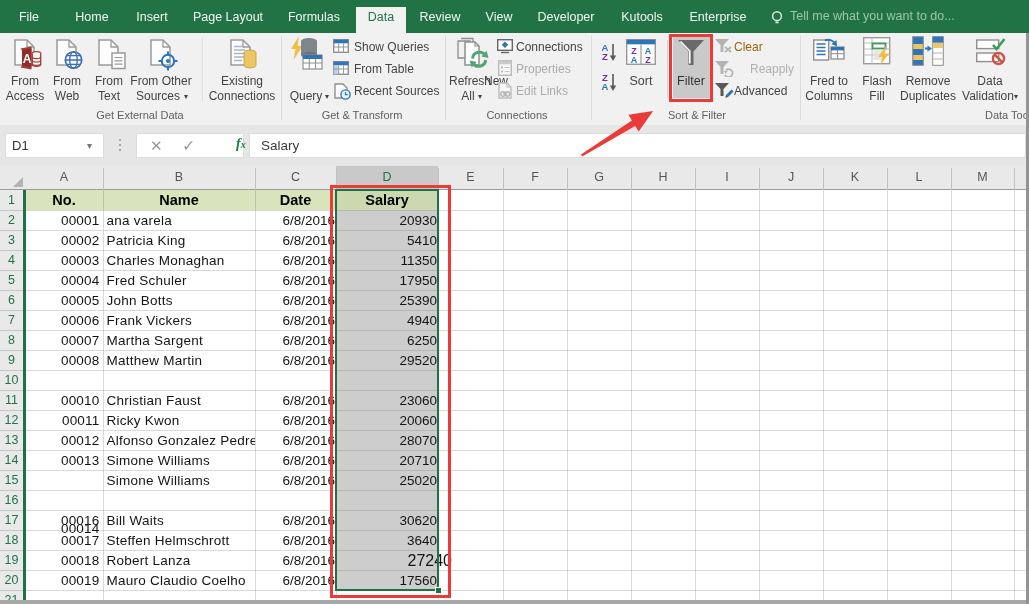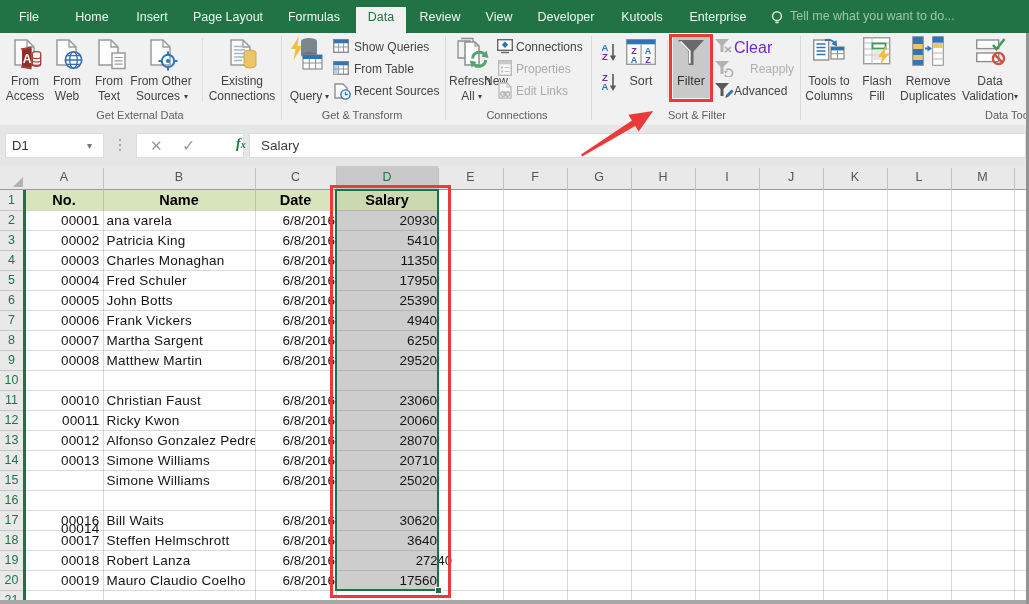--- a/index.html
+++ b/index.html
@@ -180,21 +180,21 @@
 <svg class="ab" style="left:678px;top:40px" width="27" height="26" viewBox="0 0 27 26">
     <polygon points="0,0 26,0 15.5,11.5 15.5,25 10.5,25 10.5,11.5" fill="#6A6A6A"></polygon>
     <path d="M2.5,1.5 L11.8,11 V23.5" fill="none" stroke="#fff" stroke-width="1.6"></path>
   </svg>
 <div class="t" style="left:491px;top:74px;width:400px;text-align:center;font-size:12.5px;color:#333;font-weight:normal;line-height:15.5px;">Filter</div>
 <div class="ab" style="left:668.5px;top:33.5px;width:44.5px;height:68px;border:3.5px solid #EA3B38;box-sizing:border-box;background:transparent;"></div>
 <svg class="ab" style="left:715px;top:39px" width="22" height="16" viewBox="0 0 22 16">
     <polygon points="0,0 14,0 8.5,6 8.5,13 5.5,13 5.5,6" fill="#B3B3B3"></polygon>
     <path d="M10,8 l6,5 M16,8 l-6,5" stroke="#B3B3B3" stroke-width="1.8"></path>
   </svg>
-<div class="t" style="left:734px;top:40px;font-size:16px;color:#6d28d9;font-weight:normal;line-height:15px;">Clear</div>
+<div class="t" style="left:734px;top:40px;font-size:12px;color:#a16207;font-weight:normal;line-height:15px;">Clear</div>
 <svg class="ab" style="left:715px;top:61px" width="22" height="16" viewBox="0 0 22 16">
     <polygon points="0,0 14,0 8.5,6 8.5,13 5.5,13 5.5,6" fill="#B3B3B3"></polygon>
     <path d="M11,9 a4,4 0 1 1 -1,5" fill="none" stroke="#B3B3B3" stroke-width="1.7"></path>
     <polygon points="9,10 13,9.5 10.5,13" fill="#B3B3B3"></polygon>
   </svg>
 <div class="t" style="left:734px;top:62px;font-size:12px;color:#B0B0B0;font-weight:normal;line-height:15px;margin-left:16px;">Reapply</div>
 <svg class="ab" style="left:715px;top:83px" width="22" height="16" viewBox="0 0 22 16">
     <polygon points="0,0 14,0 8.5,6 8.5,13 5.5,13 5.5,6" fill="#595959"></polygon>
     <g transform="rotate(45 14 11)">
       <rect x="12.6" y="6" width="2.9" height="7.5" fill="#2E75B6"></rect>
@@ -204,21 +204,21 @@
 <div class="t" style="left:734px;top:84px;font-size:12px;color:#444;font-weight:normal;line-height:15px;">Advanced</div>
 <svg class="ab" style="left:813px;top:37px" width="33" height="29" viewBox="0 0 33 29">
     <rect x="0.7" y="3" width="15" height="20" fill="#FDFDFD" stroke="#8F8F8F" stroke-width="1.4"></rect>
     <path d="M3.5,7 h9 M3.5,10.5 h9 M3.5,14 h9 M3.5,17.5 h9" stroke="#2E75B6" stroke-width="1.5"></path>
     <path d="M12,3.5 a8,8 0 0 1 10,3" fill="none" stroke="#2E75B6" stroke-width="2"></path>
     <polygon points="23.5,3 24,9.5 18.5,7" fill="#2E75B6"></polygon>
     <rect x="18" y="10" width="13" height="12" fill="#FDFDFD" stroke="#8F8F8F" stroke-width="1.3"></rect>
     <rect x="18" y="10" width="13" height="3.4" fill="#2E75B6"></rect>
     <path d="M18,16.7 h13 M24.5,13.4 v8.6" stroke="#8F8F8F" stroke-width="1"></path>
   </svg>
-<div class="t" style="left:629px;top:74px;width:400px;text-align:center;font-size:12px;color:#444;font-weight:normal;line-height:15px;">Tools to</div>
+<div class="t" style="left:629px;top:74px;width:400px;text-align:center;font-size:12px;color:#444;font-weight:normal;line-height:15px;">Fred to</div>
 <div class="t" style="left:629px;top:89px;width:400px;text-align:center;font-size:12px;color:#444;font-weight:normal;line-height:15px;">Columns</div>
 <svg class="ab" style="left:863px;top:37px" width="30" height="29" viewBox="0 0 30 29">
     <rect x="0.7" y="0.7" width="26" height="26" fill="#FDFDFD" stroke="#9C9C9C" stroke-width="1.4"></rect>
     <path d="M0.7,6 h26 M0.7,12 h26 M0.7,18 h26 M9,0.7 v27" stroke="#BDBDBD" stroke-width="1"></path>
     <rect x="9.5" y="6.5" width="13" height="5" fill="none" stroke="#3E9B57" stroke-width="1.8"></rect>
     <rect x="10.5" y="12.5" width="11" height="4.5" fill="#E8E8E8"></rect>
     <rect x="10.5" y="18.5" width="11" height="4.5" fill="#E8E8E8"></rect>
     <polygon points="24,8 15,20 19.5,20 17,28 26.5,16.5 21.5,16.5" fill="#F2BE42"></polygon>
   </svg>
 <div class="t" style="left:677px;top:74px;width:400px;text-align:center;font-size:12px;color:#444;font-weight:normal;line-height:15px;">Flash</div>
@@ -434,21 +434,21 @@
 <div class="t" style="left:106.5px;top:512.5px;width:148.5px;overflow:hidden;font-size:13.5px;letter-spacing:0.25px;color:#141414;line-height:16px;">Bill Waits</div>
 <div class="t" style="left:255px;top:512.5px;font-size:13.5px;color:#141414;font-weight:normal;line-height:16.5px;width:80px;text-align:right;">6/8/2016</div>
 <div class="t" style="left:336px;top:512.5px;font-size:13.5px;color:#141414;font-weight:normal;line-height:16.5px;width:101px;text-align:right;">30620</div>
 <div class="t" style="left:25px;top:532.5px;font-size:13.5px;color:#141414;font-weight:normal;line-height:16.5px;width:74.5px;text-align:right;letter-spacing:0.2px;">00017</div>
 <div class="t" style="left:106.5px;top:532.5px;width:148.5px;overflow:hidden;font-size:13.5px;letter-spacing:0.25px;color:#141414;line-height:16px;">Steffen Helmschrott</div>
 <div class="t" style="left:255px;top:532.5px;font-size:13.5px;color:#141414;font-weight:normal;line-height:16.5px;width:80px;text-align:right;">6/8/2016</div>
 <div class="t" style="left:336px;top:532.5px;font-size:13.5px;color:#141414;font-weight:normal;line-height:16.5px;width:101px;text-align:right;">3640</div>
 <div class="t" style="left:25px;top:552.5px;font-size:13.5px;color:#141414;font-weight:normal;line-height:16.5px;width:74.5px;text-align:right;letter-spacing:0.2px;">00018</div>
 <div class="t" style="left:106.5px;top:552.5px;width:148.5px;overflow:hidden;font-size:13.5px;letter-spacing:0.25px;color:#141414;line-height:16px;">Robert Lanza</div>
 <div class="t" style="left:255px;top:552.5px;font-size:13.5px;color:#141414;font-weight:normal;line-height:16.5px;width:80px;text-align:right;">6/8/2016</div>
-<div class="t" style="left:336px;top:552.5px;font-size:13px;color:#141414;font-weight:normal;line-height:16.5px;width:116px;text-align:right;">27240</div>
+<div class="t" style="left:336px;top:552.5px;font-size:16px;color:#141414;font-weight:normal;line-height:16.5px;width:116px;text-align:right;">27240</div>
 <div class="t" style="left:25px;top:572.5px;font-size:13.5px;color:#141414;font-weight:normal;line-height:16.5px;width:74.5px;text-align:right;letter-spacing:0.2px;">00019</div>
 <div class="t" style="left:106.5px;top:572.5px;width:148.5px;overflow:hidden;font-size:13.5px;letter-spacing:0.25px;color:#141414;line-height:16px;">Mauro Claudio Coelho</div>
 <div class="t" style="left:255px;top:572.5px;font-size:13.5px;color:#141414;font-weight:normal;line-height:16.5px;width:80px;text-align:right;">6/8/2016</div>
 <div class="t" style="left:336px;top:572.5px;font-size:13.5px;color:#141414;font-weight:normal;line-height:16.5px;width:101px;text-align:right;">17560</div>
 <div class="ab" style="left:334.5px;top:188.5px;width:104px;height:402.5px;border:2.5px solid #1E7145;box-sizing:border-box;"></div>
 <div class="ab" style="left:434.5px;top:587px;width:7px;height:7px;background:#1E7145;border:1.5px solid #fff;box-sizing:border-box;"></div>
 <div class="ab" style="left:329.5px;top:185px;width:121px;height:412.5px;border:3.5px solid #EA3B38;box-sizing:border-box;"></div>
 <div class="ab" style="left:0px;top:600px;width:1029px;height:4px;background:#A7A7A7;"></div>
 <div class="ab" style="left:1025.5px;top:33px;width:3.5px;height:571px;background:#939393;"></div>
 </body></html>

